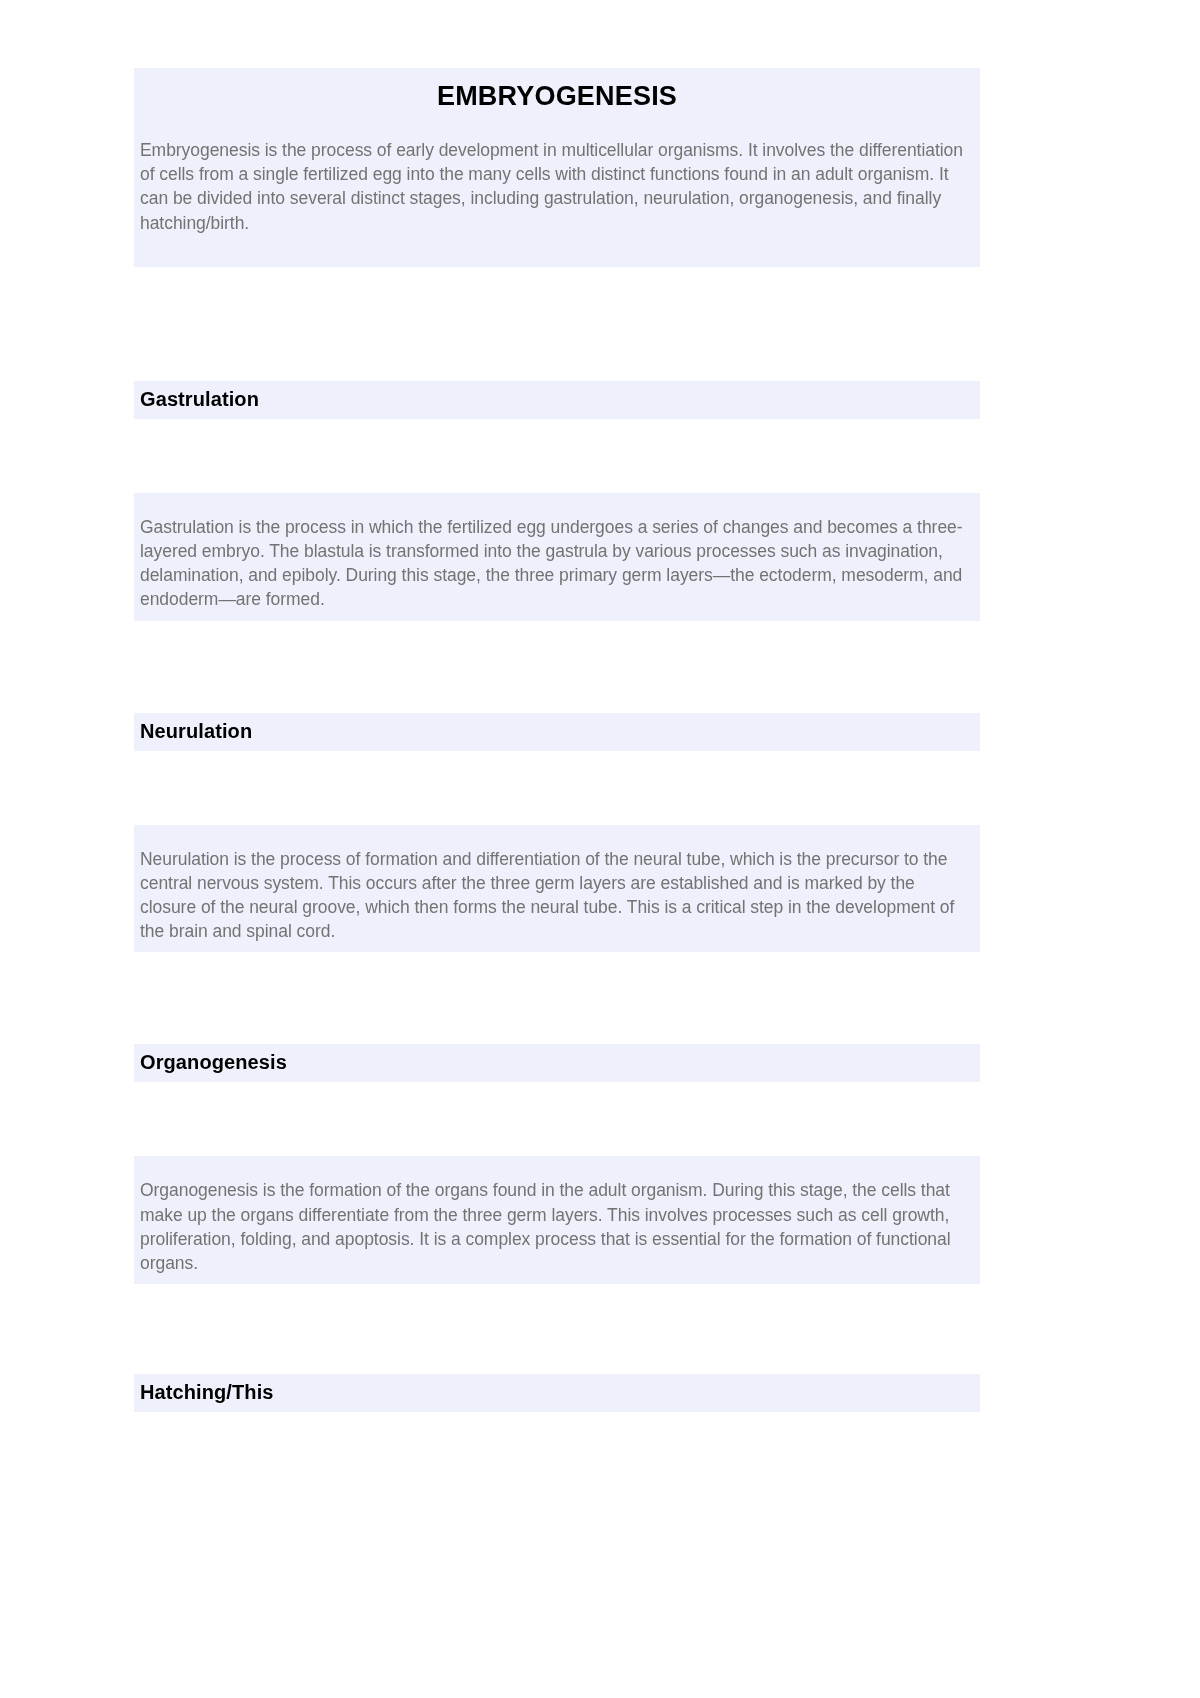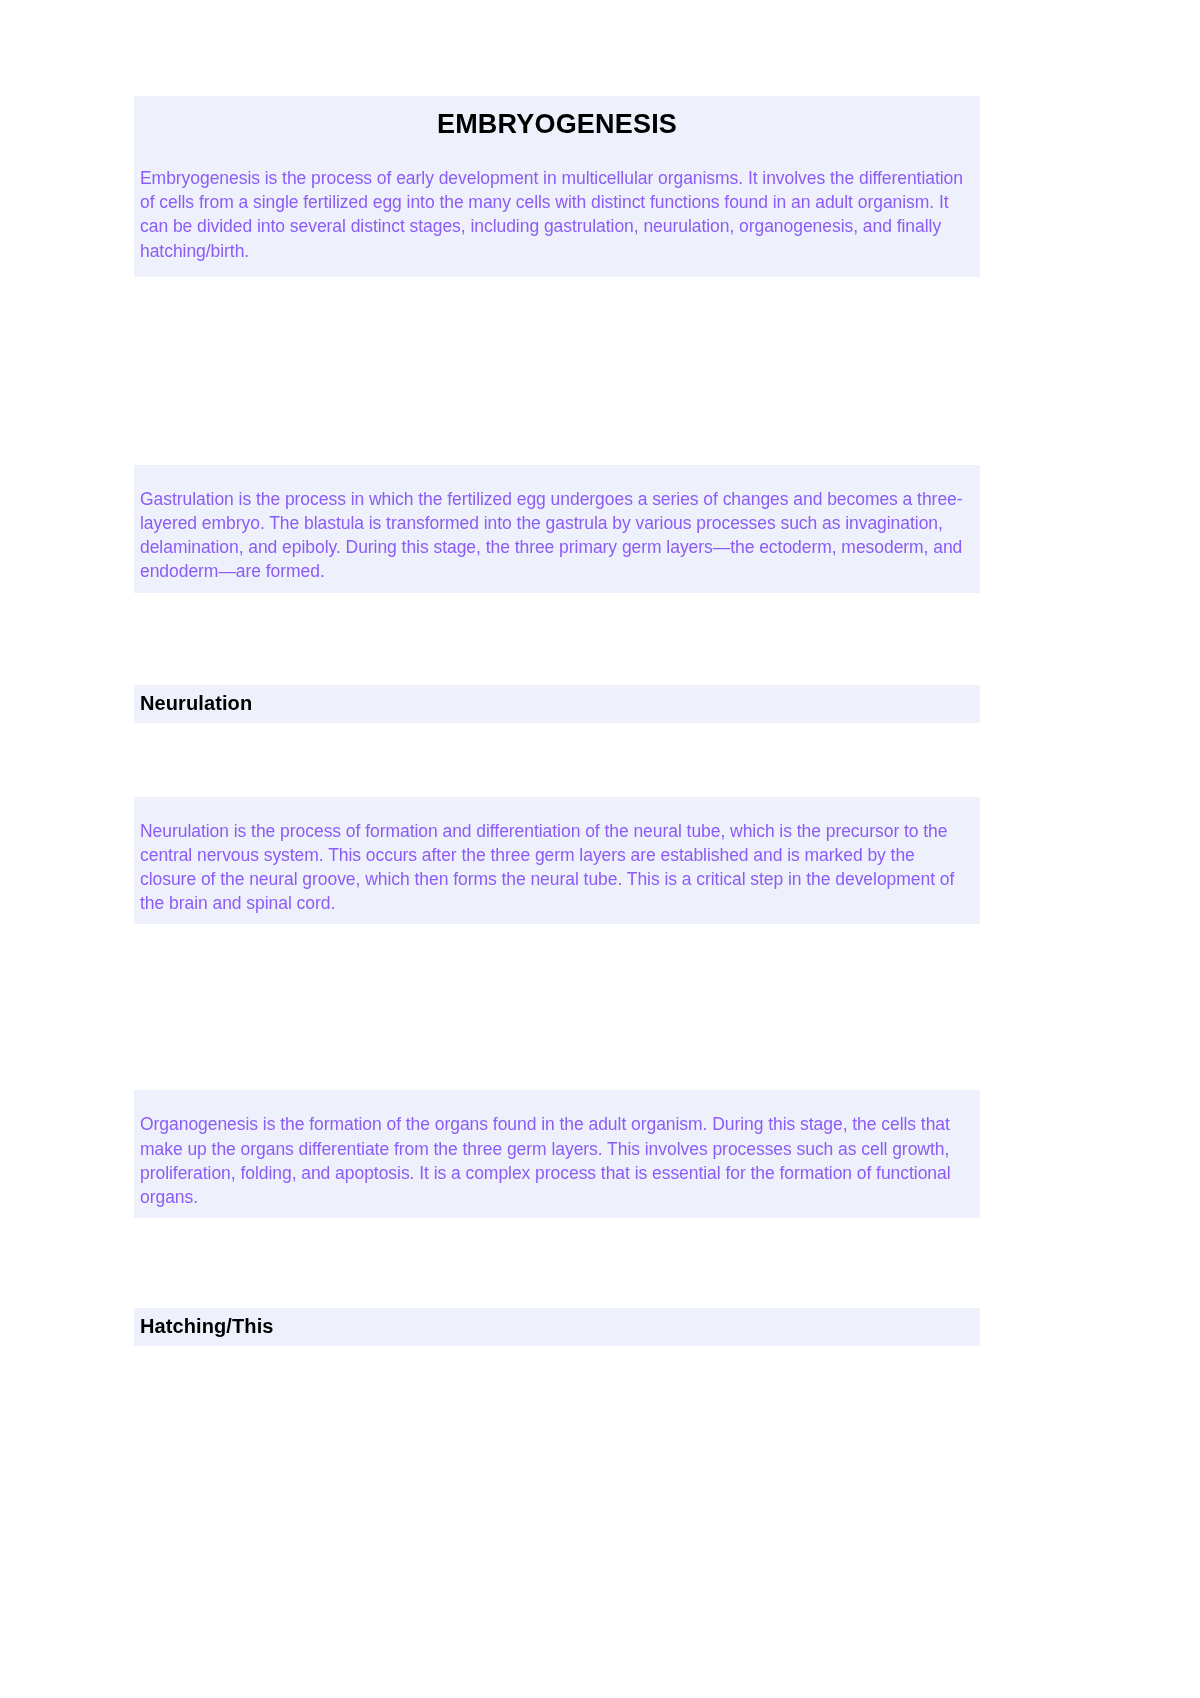--- a/index.html
+++ b/index.html
@@ -29,38 +29,38 @@
     width: 846px;
   }
 
   
   .hl {
     background: #eef1fb;
   }
 
   
   .intro-block {
-    margin-top: 96px;
-    padding: 12px 6px 14px 6px;
+    margin-top: 68px;
+    padding: 12px 6px 32px 6px;
     box-sizing: border-box;
   }
   .doc-title {
     font-size: 27px;
     font-weight: bold;
     text-align: center;
     letter-spacing: 0.2px;
     margin: 0 0 26px 0;
     line-height: 32px;
     color: #000;
   }
   .para {
     font-size: 17.5px;
     line-height: 24.2px;
     margin: 0;
-    color: #8b5cf6;
+    color: #737373;
     letter-spacing: -0.05px;
   }
 
   
   .sec-head {
     box-sizing: border-box;
     padding: 5px 6px 7px 6px;
   }
   .sec-head h2 {
     margin: 0;
@@ -88,35 +88,41 @@
 
 <div class="page">
   <div class="content">
 
     <div class="intro-block hl">
       <div class="doc-title">EMBRYOGENESIS</div>
       <p class="para">Embryogenesis is the process of early development in multicellular organisms. It involves the differentiation of cells from a single fertilized egg into the many cells with distinct functions found in an adult organism. It can be divided into several distinct stages, including gastrulation, neurulation, organogenesis, and finally hatching/birth.</p>
     </div>
 
     <div class="gap-head"></div>
+    <div class="sec-head hl">
+      <h2>Gastrulation</h2>
+    </div>
     <div class="gap-body"></div>
     <div class="sec-body hl">
       <p class="para">Gastrulation is the process in which the fertilized egg undergoes a series of changes and becomes a three-layered embryo. The blastula is transformed into the gastrula by various processes such as invagination, delamination, and epiboly. During this stage, the three primary germ layers—the ectoderm, mesoderm, and endoderm—are formed.</p>
     </div>
 
     <div class="gap-sect"></div>
     <div class="sec-head hl">
       <h2>Neurulation</h2>
     </div>
     <div class="gap-body"></div>
     <div class="sec-body hl">
       <p class="para">Neurulation is the process of formation and differentiation of the neural tube, which is the precursor to the central nervous system. This occurs after the three germ layers are established and is marked by the closure of the neural groove, which then forms the neural tube. This is a critical step in the development of the brain and spinal cord.</p>
     </div>
 
     <div class="gap-sect"></div>
+    <div class="sec-head hl">
+      <h2>Organogenesis</h2>
+    </div>
     <div class="gap-body"></div>
     <div class="sec-body hl">
       <p class="para">Organogenesis is the formation of the organs found in the adult organism. During this stage, the cells that make up the organs differentiate from the three germ layers. This involves processes such as cell growth, proliferation, folding, and apoptosis. It is a complex process that is essential for the formation of functional organs.</p>
     </div>
 
     <div class="gap-sect-last"></div>
     <div class="sec-head hl">
       <h2>Hatching/This</h2>
     </div>
 

